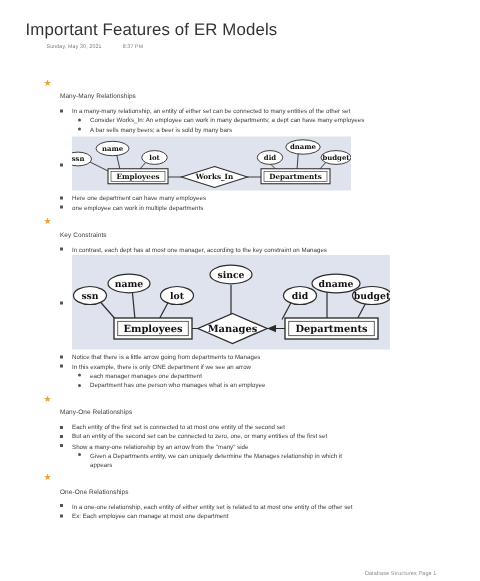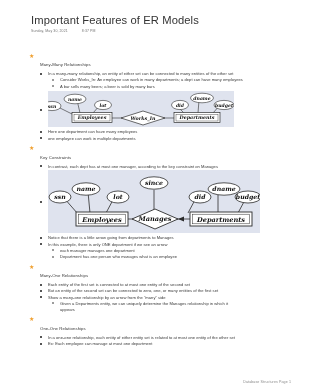--- a/index.html
+++ b/index.html
@@ -8,21 +8,21 @@
     background:#ffffff;
     font-family:"Liberation Sans", sans-serif;
     color:#2a2a2a;
     overflow:hidden;
     position:relative;
   }
   .page{position:relative;width:300px;height:387px;}
 
   
   .title{
-    position:absolute;left:31px;top:14px;
+    position:absolute;left:17px;top:14px;
     font-size:11.2px;font-weight:400;color:#333;
     letter-spacing:.1px;white-space:nowrap;
   }
   .datestamp{
     position:absolute;left:31px;top:29px;
     font-size:3.5px;color:#777;white-space:nowrap;
     letter-spacing:.1px;
   }
   .datestamp .tm{margin-left:14px;}
 
@@ -53,21 +53,20 @@
 
   .wrapbox{max-width:196px;}
   .wrapbox2{max-width:184px;}
 
   
   .figwrap{position:relative;}
   .fig{
     background:#dfe3ee;
     position:relative;
     overflow:hidden;
-    font-style:italic;
   }
   .fig svg{display:block;}
 
   
   .footer{
     position:absolute;left:0;bottom:3px;width:300px;
     text-align:right;padding-right:9px;
     font-size:3.6px;color:#8a8a8a;box-sizing:border-box;
     letter-spacing:.1px;
   }

